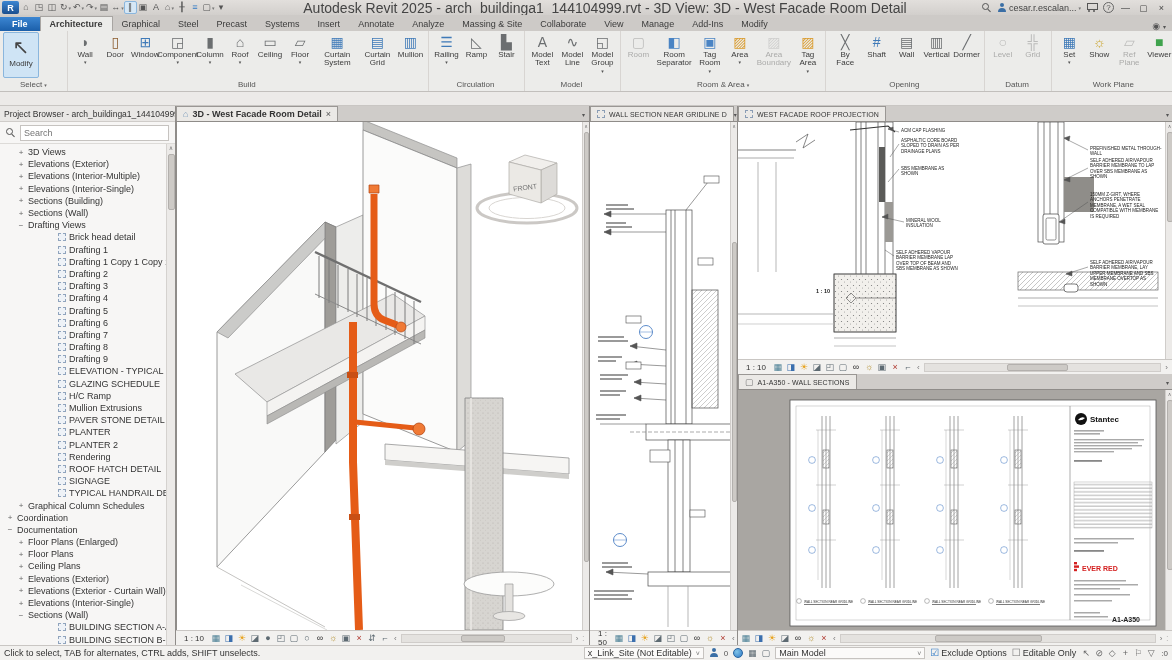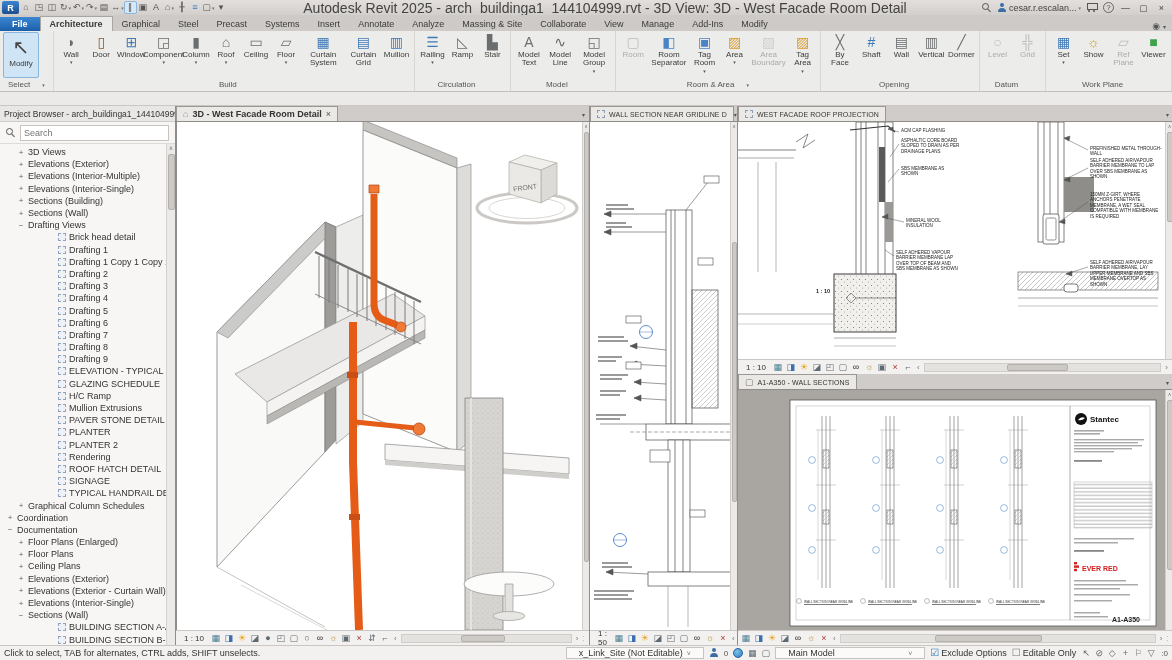--- a/index.html
+++ b/index.html
@@ -31,21 +31,21 @@
 
 .tabrow{position:absolute;top:15px;left:0;width:1172px;height:16px;background:#cdcac7;display:flex;align-items:flex-end}
 .rtab{padding:2px 9px 2px;font-size:9px;color:#3b3b3b;cursor:default;white-space:nowrap}
 .rtab.file{background:linear-gradient(#3c86d2,#1b5faa);color:#fff;padding:2px 12px;font-weight:bold}
 .rtab.active{background:#ececea;border:1px solid #a8a5a2;border-bottom:none;font-weight:bold}
 .tabrow-right{margin-left:auto;display:flex;align-items:center;gap:3px;padding-right:6px;color:#555}
 
 .ribbon{position:absolute;top:31px;left:0;width:1172px;height:61px;background:#ececea;border-bottom:1px solid #c2bfbc;display:flex}
 .rgroup{display:flex;flex-direction:column;border-right:1px solid #d8d5d2;height:100%}
 .rtools{flex:1;display:flex;align-items:stretch;padding:1px 3px 0;gap:1px}
-.rname{height:13px;font-size:8px;color:#555;text-align:center;display:flex;align-items:center;justify-content:center;gap:12px;padding:0 8px}
+.rname{height:13px;font-size:8px;color:#555;text-align:center;display:flex;align-items:center;justify-content:center;gap:2px;padding:0 20px}
 .gdrop{font-size:5px;color:#666}
 .tool{display:flex;flex-direction:column;align-items:center;justify-content:flex-start;min-width:29px;max-width:46px;padding:1px 2px;background:none;border:none;font-family:inherit;cursor:default}
 .tico{font-size:14px;line-height:18px;height:18px;color:#6b6e70}
 .tlab{font-size:8px;line-height:1.05;color:#3b3b3b;text-align:center;white-space:normal}
 .tdrop{font-size:5px;color:#555;height:6px;line-height:6px}
 .tool.big{min-width:36px}
 .tool.big .tico{font-size:20px;height:26px;line-height:26px}
 .tool.selq{background:#cfe4f5;border:1px solid #8ab6dd;border-radius:2px}
 .tool.dis{opacity:.38;filter:grayscale(1)}
 [data-name="door-tool"] .tico{color:#8a5a2b}
@@ -113,21 +113,21 @@
 .roof-pane .canvas{top:16px;left:0;width:427px;height:237px}
 .roof-pane .vscroll{right:0;top:16px;bottom:15px;width:8px}
 .sheet-pane{position:absolute;left:0;top:268px;width:435px;height:271px}
 .sheet-pane .canvas{top:16px;left:0;width:427px;height:305px;background:#a9a6a2}
 .sheet-pane .vscroll{right:0;top:16px;bottom:15px;width:8px}
 .ann{position:absolute;font-size:4.5px;line-height:1.2;color:#222;text-transform:uppercase;font-family:"Liberation Sans",sans-serif}
 .annscale{position:absolute;font-size:5.5px;color:#222;font-weight:bold}
 
 .statusbar{position:absolute;bottom:0;left:0;width:1172px;height:15px;background:#f2f1ef;border-top:1px solid #c9c6c3;display:flex;align-items:center;font-size:9px;color:#333;padding:0 4px;gap:5px}
 .sb-hint{white-space:nowrap;overflow:hidden;flex:1}
-.sb-select{display:flex;align-items:center;border:1px solid #c6c3c0;background:#fbfaf9;height:12px;padding:0 12px;gap:4px;white-space:nowrap}
+.sb-select{display:flex;align-items:center;border:1px solid #c6c3c0;background:#fbfaf9;height:12px;padding:0 3px;gap:4px;white-space:nowrap}
 .sb-select .ddv{color:#777;font-size:7px}
 .sb-ct{font-size:8px;color:#555}
 .sbi{font-size:9px;color:#5d6a72}
 .sb-check{display:flex;align-items:center;gap:2px;white-space:nowrap}
 .cbx{color:#2f7ac6;font-size:10px;line-height:10px}
 .cbx.un{color:#777}
 .sel-icons{display:flex;align-items:center;gap:3px}
 .sel-icons .vi{color:#666}
 svg{display:block}
 svg text{font-family:"Liberation Sans",sans-serif}

